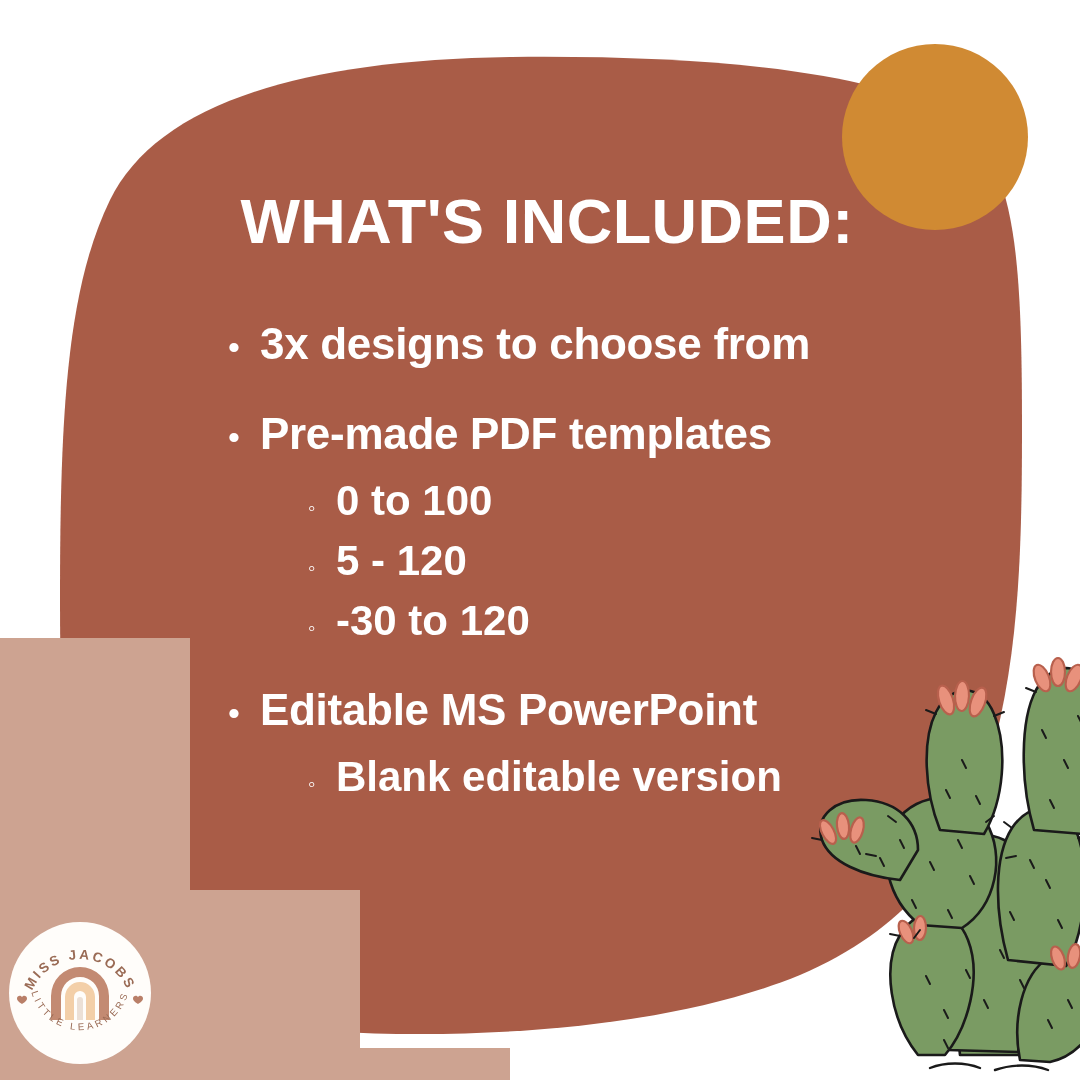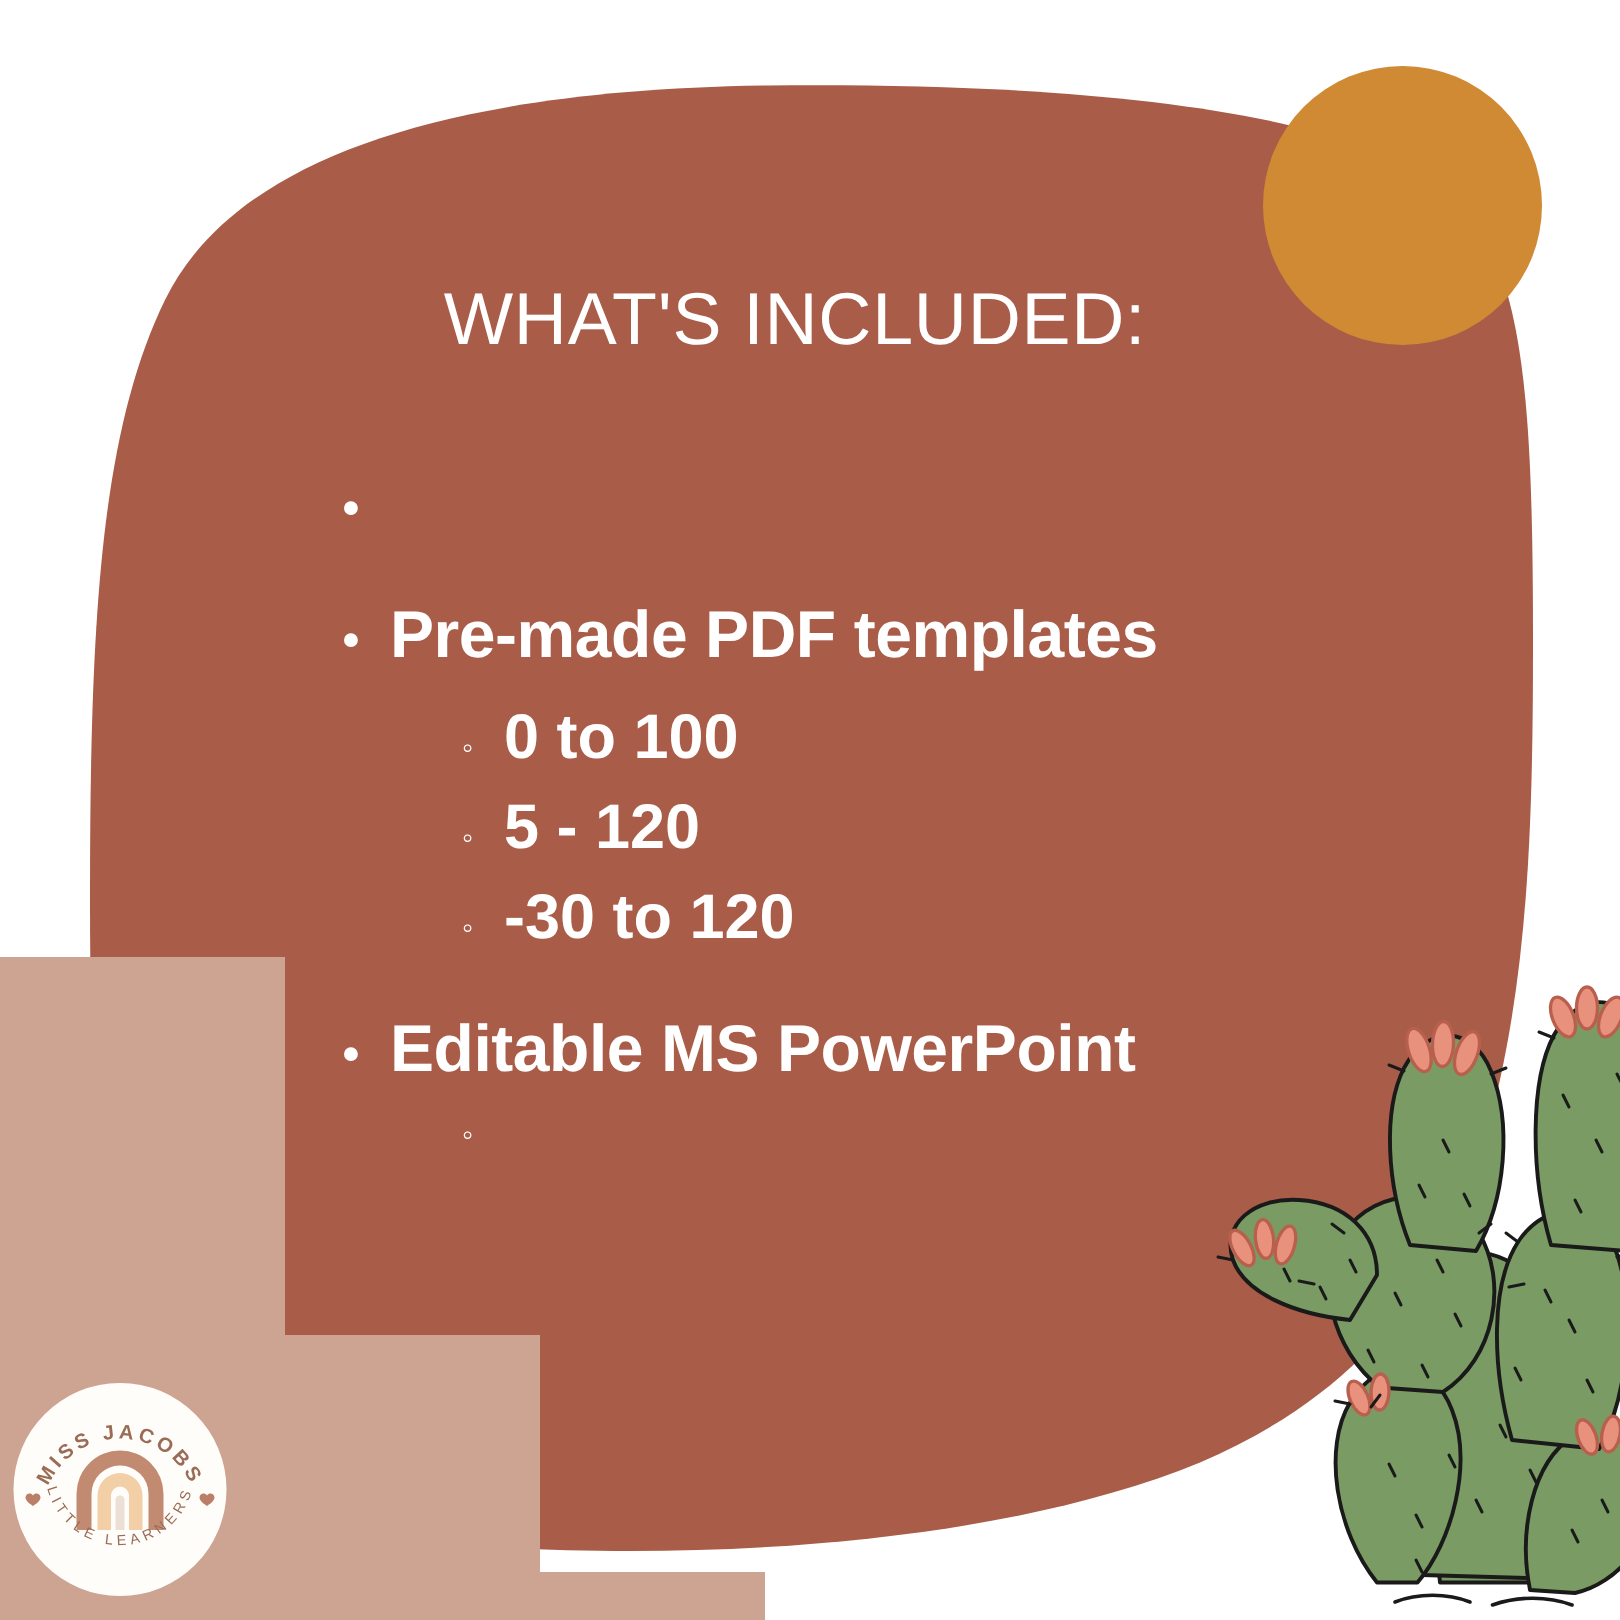--- a/index.html
+++ b/index.html
@@ -29,23 +29,24 @@
     height: 1080px;
     z-index: 30;
   }
   #title {
     position: absolute;
     top: 185px;
     left: 0;
     width: 1060px;
     text-align: center;
     color: #ffffff;
-    font-size: 49px;
-    font-weight: 400;
+    font-size: 63px;
+    font-weight: 700;
     letter-spacing: 0.5px;
+    padding-left: 17px;
   }
   .blist {
     position: absolute;
     left: 228px;
     top: 322px;
     width: 810px;
   }
   .bullet-row {
     display: flex;
     align-items: baseline;
@@ -267,20 +268,21 @@
     </g>
   </svg>
 
   <div id="content">
     <div id="title">WHAT'S INCLUDED:</div>
 
     <div class="blist">
 
       <div class="bullet-row">
         <span class="b-dot">•</span>
+        <span class="b-main">3x designs to choose from</span>
       </div>
 
       <div class="gap-lg"></div>
 
       <div class="bullet-row">
         <span class="b-dot">•</span>
         <span class="b-main">Pre-made PDF templates</span>
       </div>
 
       <div class="gap-md"></div>
@@ -308,18 +310,19 @@
 
       <div class="bullet-row">
         <span class="b-dot">•</span>
         <span class="b-main">Editable MS PowerPoint</span>
       </div>
 
       <div class="gap-md"></div>
 
       <div class="sub-row">
         <span class="s-dot">◦</span>
+        <span class="s-text">Blank editable version</span>
       </div>
 
     </div>
   </div>
 
 </div>
 
 </body></html>

